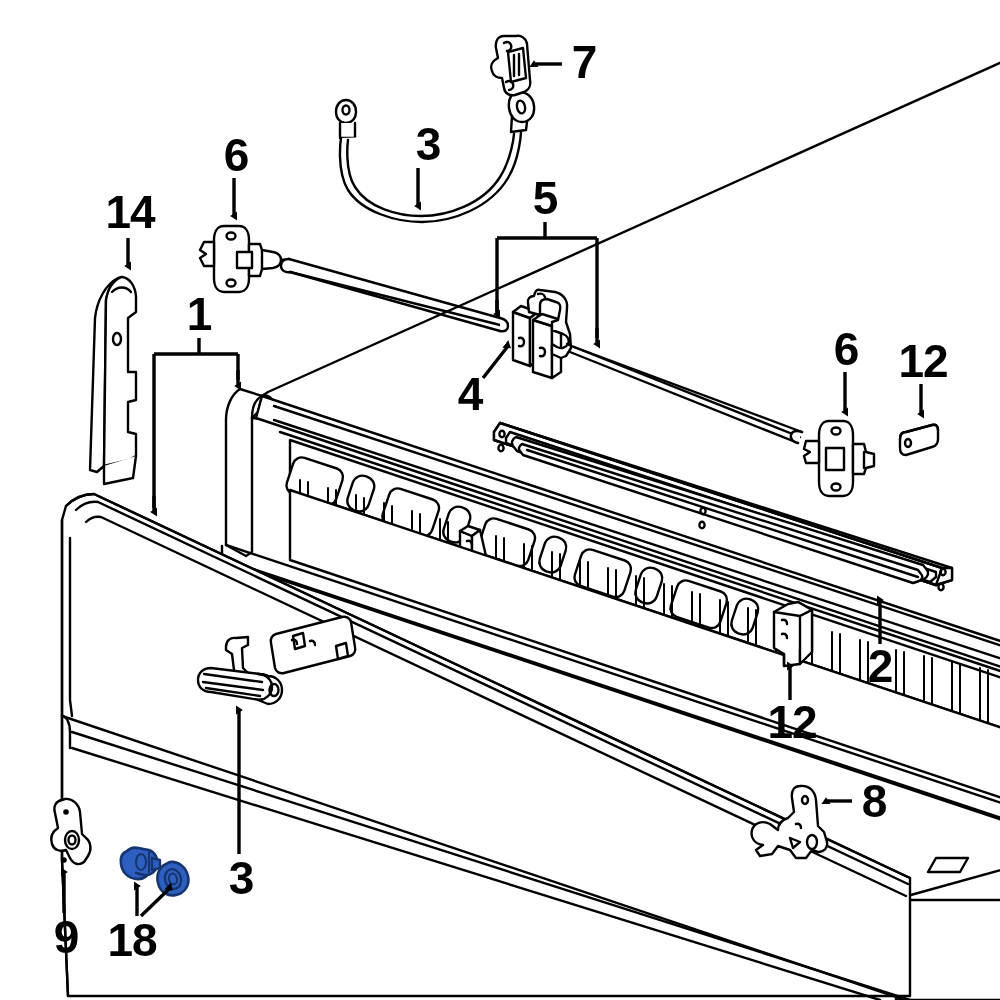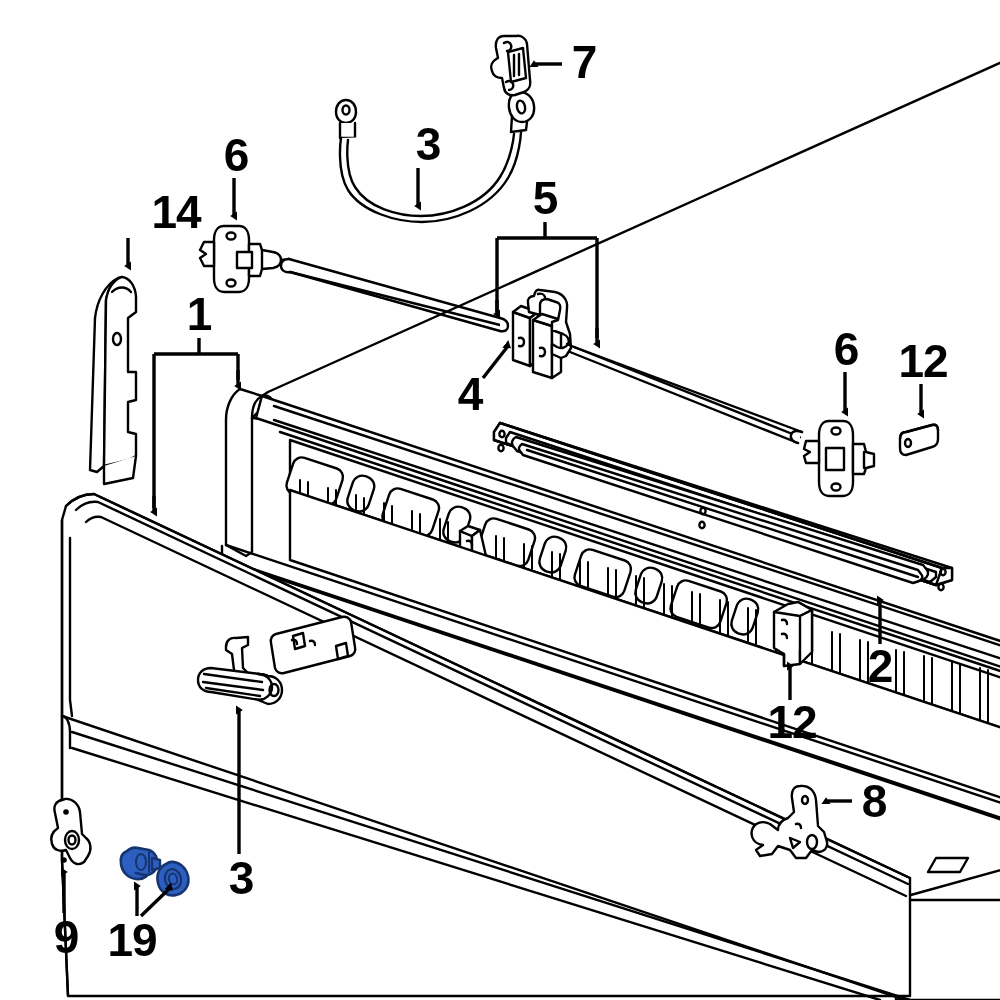--- a/index.html
+++ b/index.html
@@ -408,29 +408,29 @@
 
       <line x1="239" y1="854" x2="239" y2="710" marker-end="url(#arrowhead)"></line>
 
       <line x1="64" y1="913" x2="64" y2="872" marker-end="url(#arrowhead)"></line>
 
       <line x1="137" y1="916" x2="137" y2="886" marker-end="url(#arrowhead)"></line>
       <line x1="141" y1="916" x2="170" y2="888" marker-end="url(#arrowhead)"></line>
     </g>
   </svg>
 
-  <div class="callout-label" style="left:130px; top:212px;margin-left:46px;">14</div>
+  <div class="callout-label" style="left:130px; top:212px;">14</div>
   <div class="callout-label" style="left:236px; top:155px;">6</div>
   <div class="callout-label" style="left:428px; top:144px;">3</div>
   <div class="callout-label" style="left:584px; top:62px;">7</div>
   <div class="callout-label" style="left:545px; top:198px;">5</div>
   <div class="callout-label" style="left:470px; top:394px;">4</div>
   <div class="callout-label" style="left:199px; top:314px;">1</div>
   <div class="callout-label" style="left:846px; top:349px;">6</div>
   <div class="callout-label" style="left:923px; top:361px;">12</div>
   <div class="callout-label" style="left:880px; top:666px;">2</div>
   <div class="callout-label" style="left:792px; top:722px;">12</div>
   <div class="callout-label" style="left:874px; top:801px;">8</div>
   <div class="callout-label" style="left:241px; top:878px;">3</div>
   <div class="callout-label" style="left:66px; top:937px;">9</div>
-  <div class="callout-label" style="left:132px; top:940px;">19</div>
+  <div class="callout-label" style="left:132px; top:940px;">18</div>
 
 </div>
 
 </body></html>

